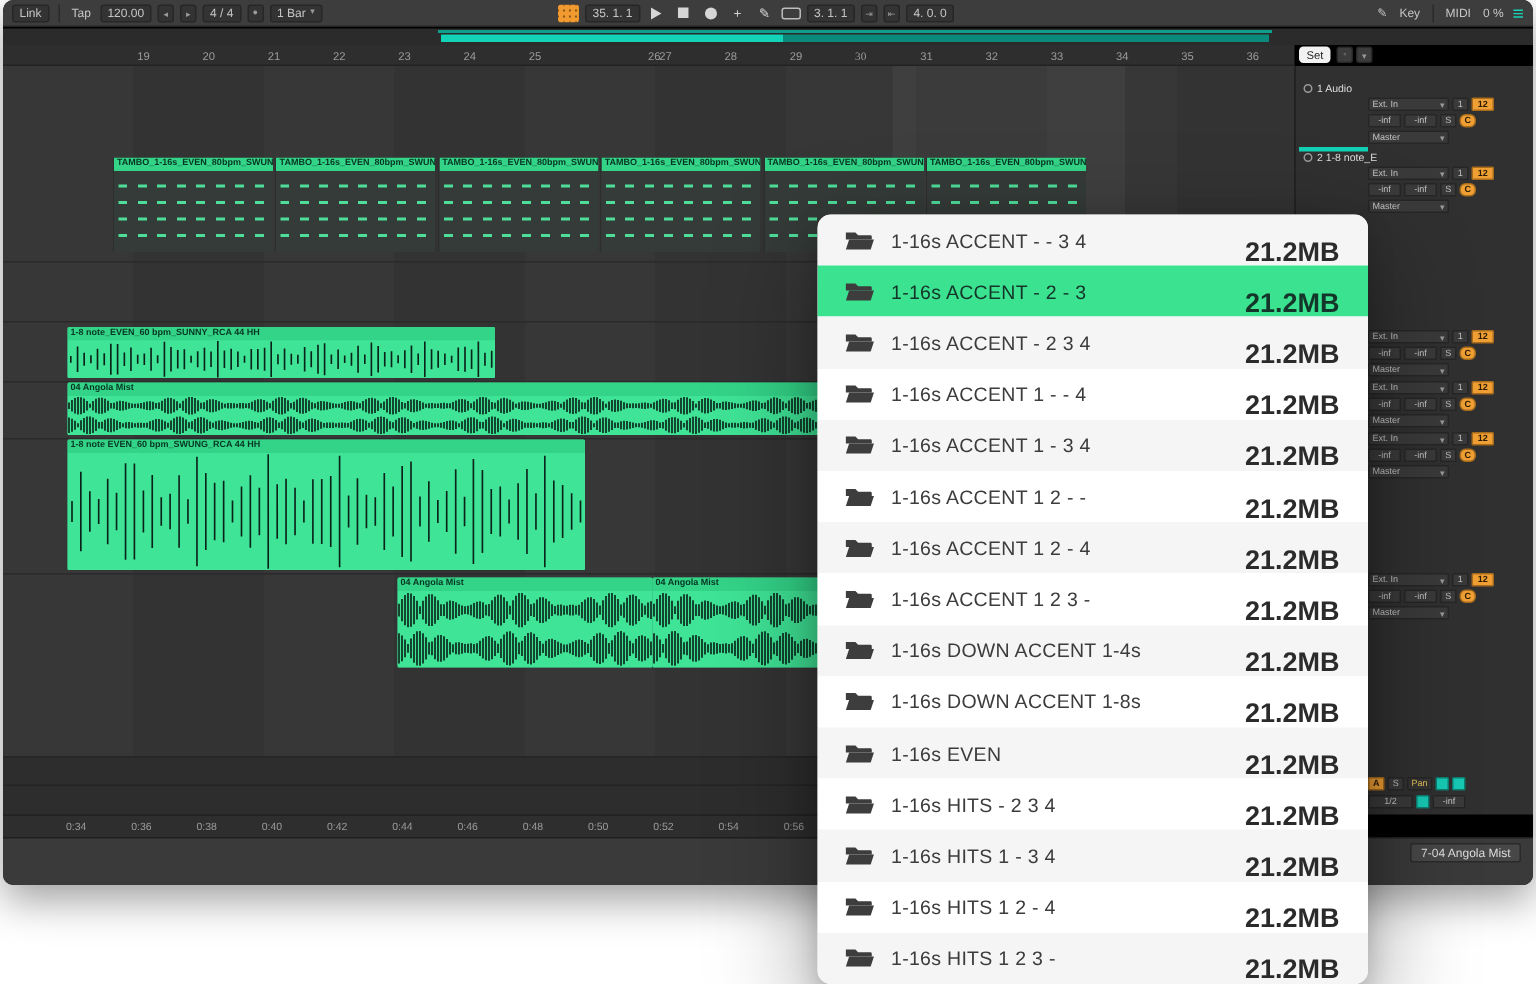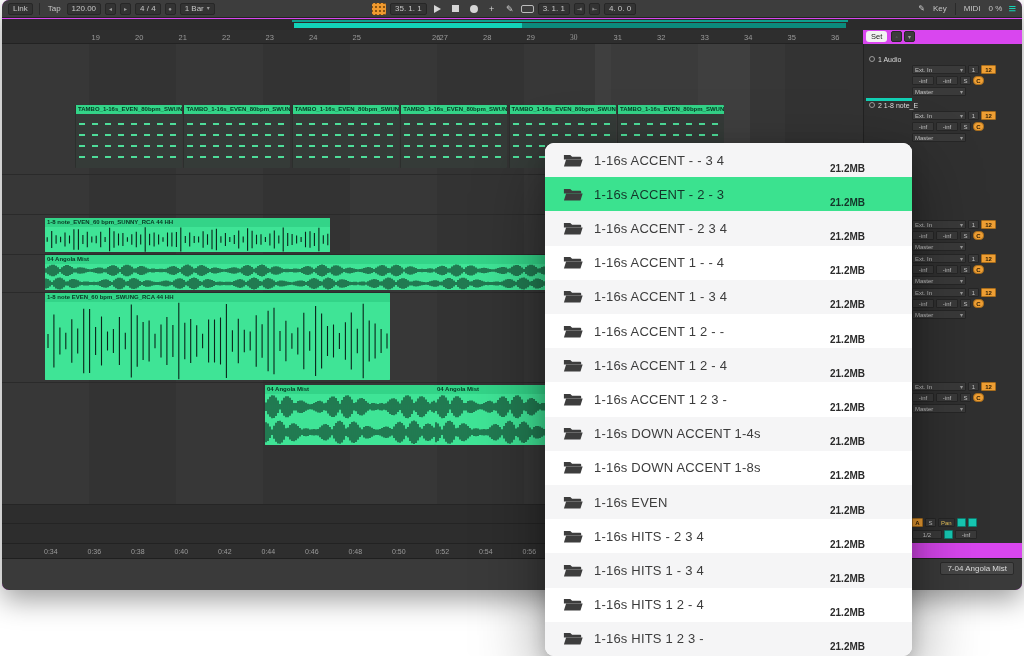--- a/index.html
+++ b/index.html
@@ -2,21 +2,21 @@
 <html><head>
 <meta charset="utf-8">
 <style>
   * { margin:0; padding:0; box-sizing:border-box; }
   html,body { width:1024px; height:656px; overflow:hidden; background:#fff;
     font-family:"Liberation Sans", sans-serif; }
   .stage { position:relative; width:1024px; height:656px; background:#fff; overflow:hidden; }
 
   
   .window { position:absolute; left:2px; top:0; width:1020px; height:590px;
-    background:#d946ef; border-radius:7px; box-shadow:0 10px 28px rgba(0,0,0,.38);
+    background:#000000; border-radius:7px; box-shadow:0 10px 28px rgba(0,0,0,.38);
     overflow:hidden;padding-left:25px; }
 
   
   .toolbar { position:absolute; left:0; top:0; right:0; height:18px; background:#3d3d3d;
     border-bottom:1px solid #242424; display:flex; align-items:center; padding:0 6px;
     font-size:8px; color:#c6c6c6; }
   .tb-left, .tb-right { display:flex; align-items:center; gap:4px; }
   .tb-right { margin-left:auto; }
   .tb-center { position:absolute; left:50%; transform:translateX(-53%); display:flex;
     align-items:center; gap:4px; }
@@ -124,21 +124,21 @@
   .popup { position:absolute; left:545px; top:143px; width:367px; height:513px; background:#fff;
     border-radius:9px; box-shadow:0 24px 70px rgba(0,0,0,.40), 0 6px 18px rgba(0,0,0,.18);
     overflow:hidden; z-index:50; display:flex; flex-direction:column; }
   .p-row { flex:1 1 0; display:flex; align-items:center; position:relative; padding-left:18px; }
   .p-row:nth-child(odd) { background:#f5f5f6; }
   .p-row:nth-child(even) { background:#ffffff; }
   .p-row.sel { background:#3be28f; }
   .p-folder { width:22px; height:16px; display:inline-flex; align-items:center; }
   .p-label { margin-left:9px; font-size:13px; color:#3c3c3c; letter-spacing:.2px; }
   .p-row.sel .p-label { color:#14352a; }
-  .p-size { position:absolute; left:285px; font-size:10px; font-weight:bold; color:#2b2b2b;margin-top:16px; }
+  .p-size { position:absolute; left:285px; font-size:18px; font-weight:bold; color:#2b2b2b;margin-top:16px; }
   .p-row.sel .p-size { color:#14352a; }
 </style>
 </head>
 <body>
 
 <div class="stage">
   <div class="window">
 
     <div class="toolbar">
       <div class="tb-left">

